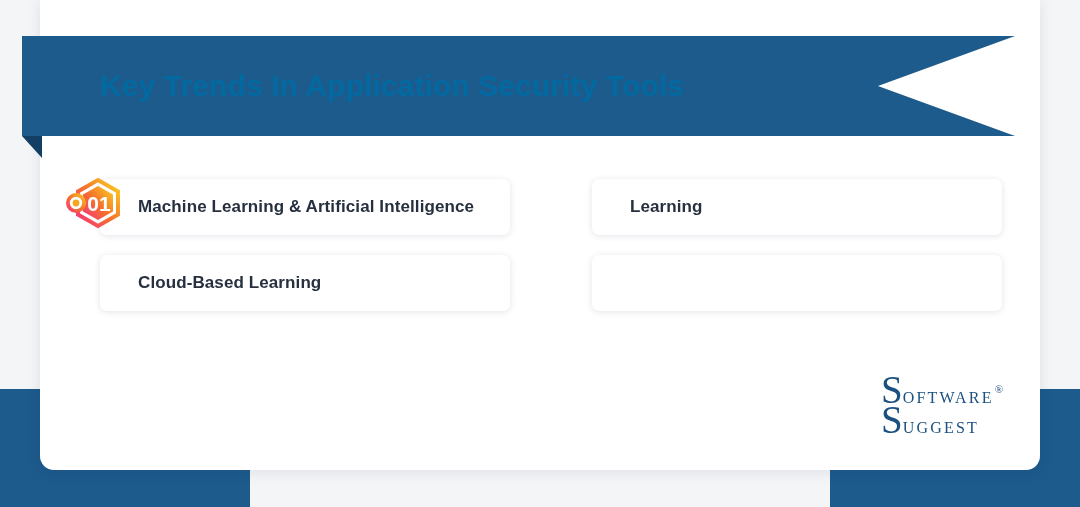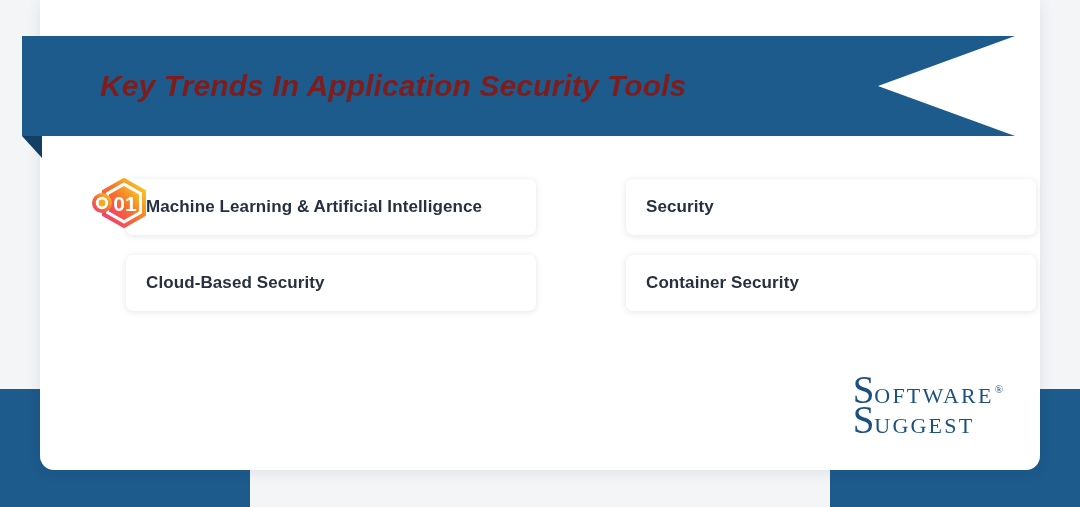--- a/index.html
+++ b/index.html
@@ -109,40 +109,38 @@
     background: #123f63;
     clip-path: polygon(0 0, 100% 0, 100% 100%);
   }
   .ribbon-title {
     position: absolute;
     left: 78px;
     top: 0;
     height: 100px;
     display: flex;
     align-items: center;
-    color: #7f1d1d;
+    color: #0369a1;
     font-size: 30px;
     font-weight: bold;
     letter-spacing: 0.1px;
     white-space: nowrap;
-    font-style: italic;
   }
 
   
   .items {
     position: absolute;
     left: 0;
     top: 173px;
     width: 972px;
     display: grid;
     grid-template-columns: 492px 492px;
     column-gap: 0px;
     row-gap: 8px;
-    padding-left: 48px;
-    gap: 8px;
+    padding-left: 22px;
   }
 
   .item {
     position: relative;
     height: 68px;
     display: flex;
     align-items: center;
   }
 
   .item-panel {
@@ -152,21 +150,21 @@
     width: 410px;
     height: 56px;
     background: #ffffff;
     border-radius: 7px;
     box-shadow: 0 1px 6px rgba(30,50,80,0.13);
   }
 
   .item-label {
     position: relative;
     z-index: 3;
-    margin-left: 58px;
+    margin-left: 76px;
     color: #26303f;
     font-size: 17px;
     font-weight: bold;
     letter-spacing: 0.1px;
     white-space: nowrap;
   }
 
   .hex-badge {
     position: absolute;
     left: 0px;
@@ -194,21 +192,21 @@
     line-height: 0.92;
     user-select: none;
   }
   .logo-row { display: flex; align-items: baseline; }
   .logo-cap {
     font-size: 39px;
     font-weight: normal;
     letter-spacing: 0px;
   }
   .logo-rest {
-    font-size: 22px;
+    font-size: 16px;
     letter-spacing: 2.2px;
     font-weight: normal;
     text-transform: uppercase;
   }
   .logo-reg {
     font-size: 11px;
     vertical-align: super;
     position: relative;
     top: -10px;
     left: 1px;
@@ -252,31 +250,30 @@
             <circle cx="14" cy="30" r="6.2" fill="#ffffff"></circle>
             <circle cx="14" cy="30" r="3.4" fill="#f6a71f"></circle>
             <text class="hex-num" x="37" y="37.5" text-anchor="middle">01</text>
           </svg>
         </div>
         <div class="item-label">Machine Learning &amp; Artificial Intelligence</div>
       </div>
 
       <div class="item">
         <div class="item-panel"></div>
-        <div class="item-label">Security</div>
-      </div>
-
-      <div class="item">
-        <div class="item-panel"></div>
-        <div class="item-label">Cloud-Based Security</div>
-      </div>
-
-      <div class="item">
-        <div class="item-panel"></div>
-        <div class="item-label">Container Security</div>
+        <div class="item-label">Learning</div>
+      </div>
+
+      <div class="item">
+        <div class="item-panel"></div>
+        <div class="item-label">Cloud-Based Learning</div>
+      </div>
+
+      <div class="item">
+        <div class="item-panel"></div>
       </div>
 
     </div>
 
     <div class="logo">
       <div class="logo-row">
         <span class="logo-cap">S</span>
         <span class="logo-rest">oftware</span>
         <span class="logo-reg">®</span>
       </div>

